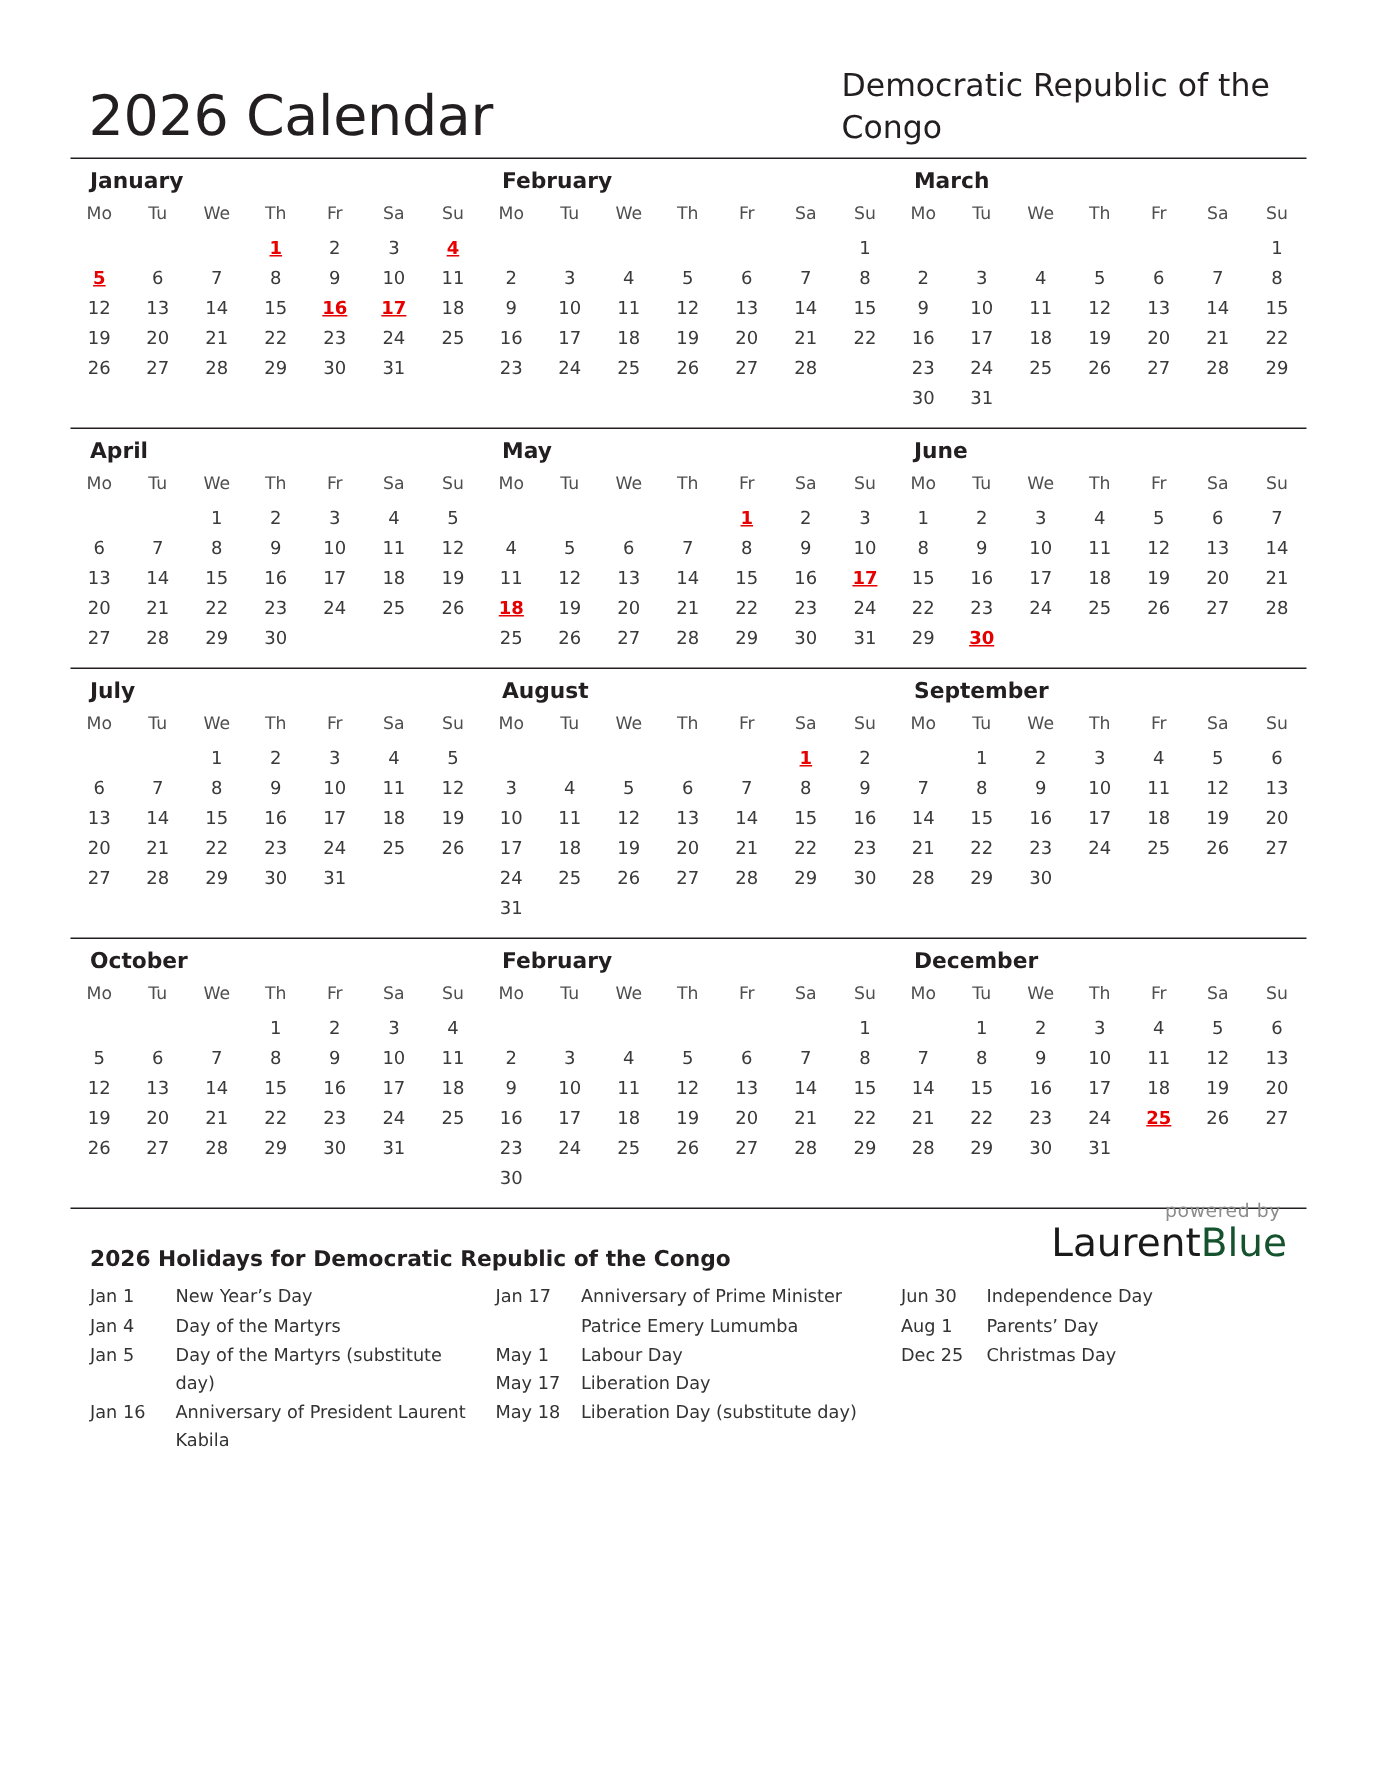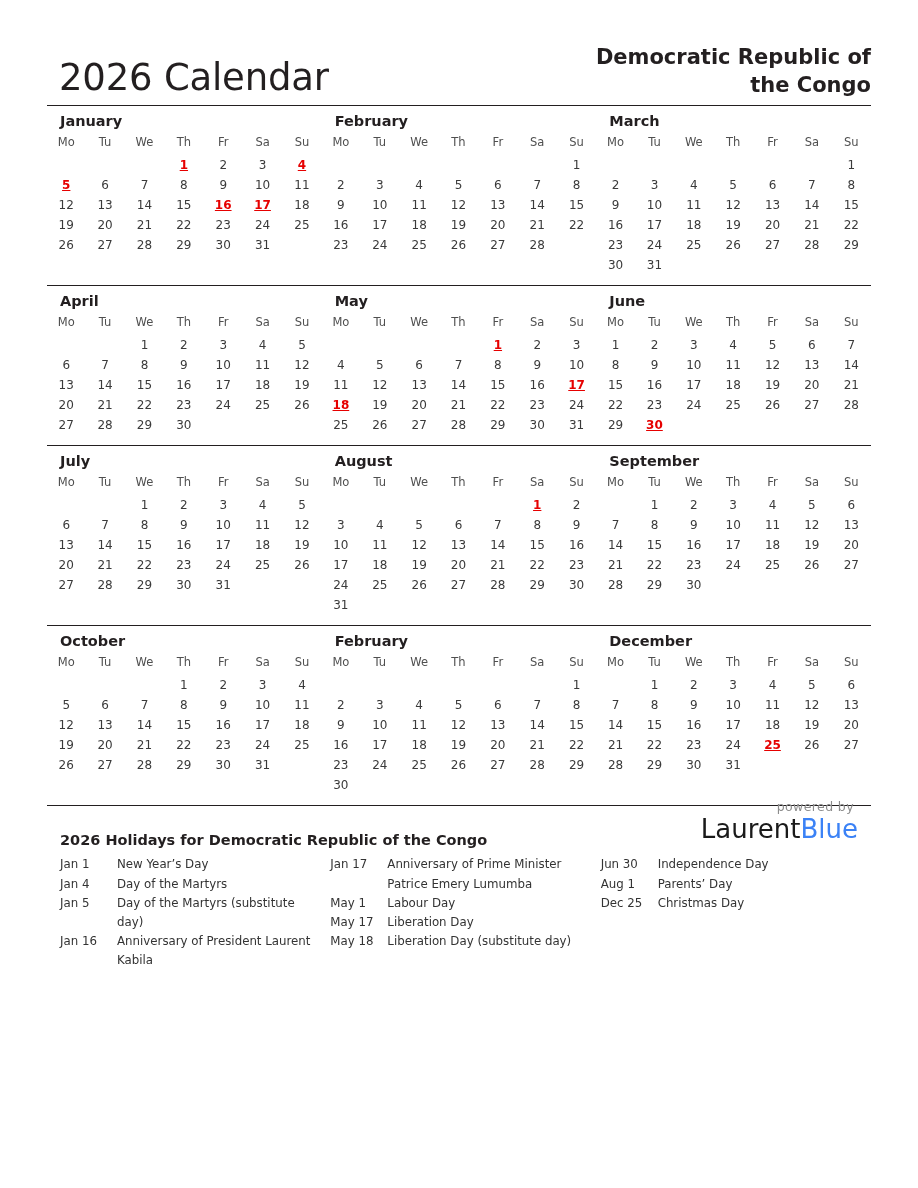--- a/index.html
+++ b/index.html
@@ -35,23 +35,23 @@
     font-size: 37px;
     font-weight: 400;
     line-height: 1.15;
     color: #231f20;
     letter-spacing: -0.2px;
     white-space: nowrap;
     padding-left: 12px;
   }
   .country-title {
     font-size: 21px;
-    font-weight: 700;
+    font-weight: 400;
     line-height: 1.32;
-    text-align: right;
+    text-align: left;
     max-width: 310px;
     color: #231f20;
   }
 
   
   .months {
     width: 100%;
   }
   .month-row {
     display: flex;
@@ -151,21 +151,21 @@
     letter-spacing: 0.4px;
     padding-right: 4px;
     padding-bottom: 2px;
   }
   .brand {
     font-size: 26px;
     line-height: 1;
     white-space: nowrap;
   }
   .brand .g1 { color: #1a1a1a; }
-  .brand .g2 { color: #3b82f6; }
+  .brand .g2 { color: #14532d; }
 </style>
 </head>
 <body>
 
 <div class="page">
 
   <div class="header">
     <div class="cal-title">2026 Calendar</div>
     <div class="country-title">Democratic Republic of the Congo</div>
   </div>

